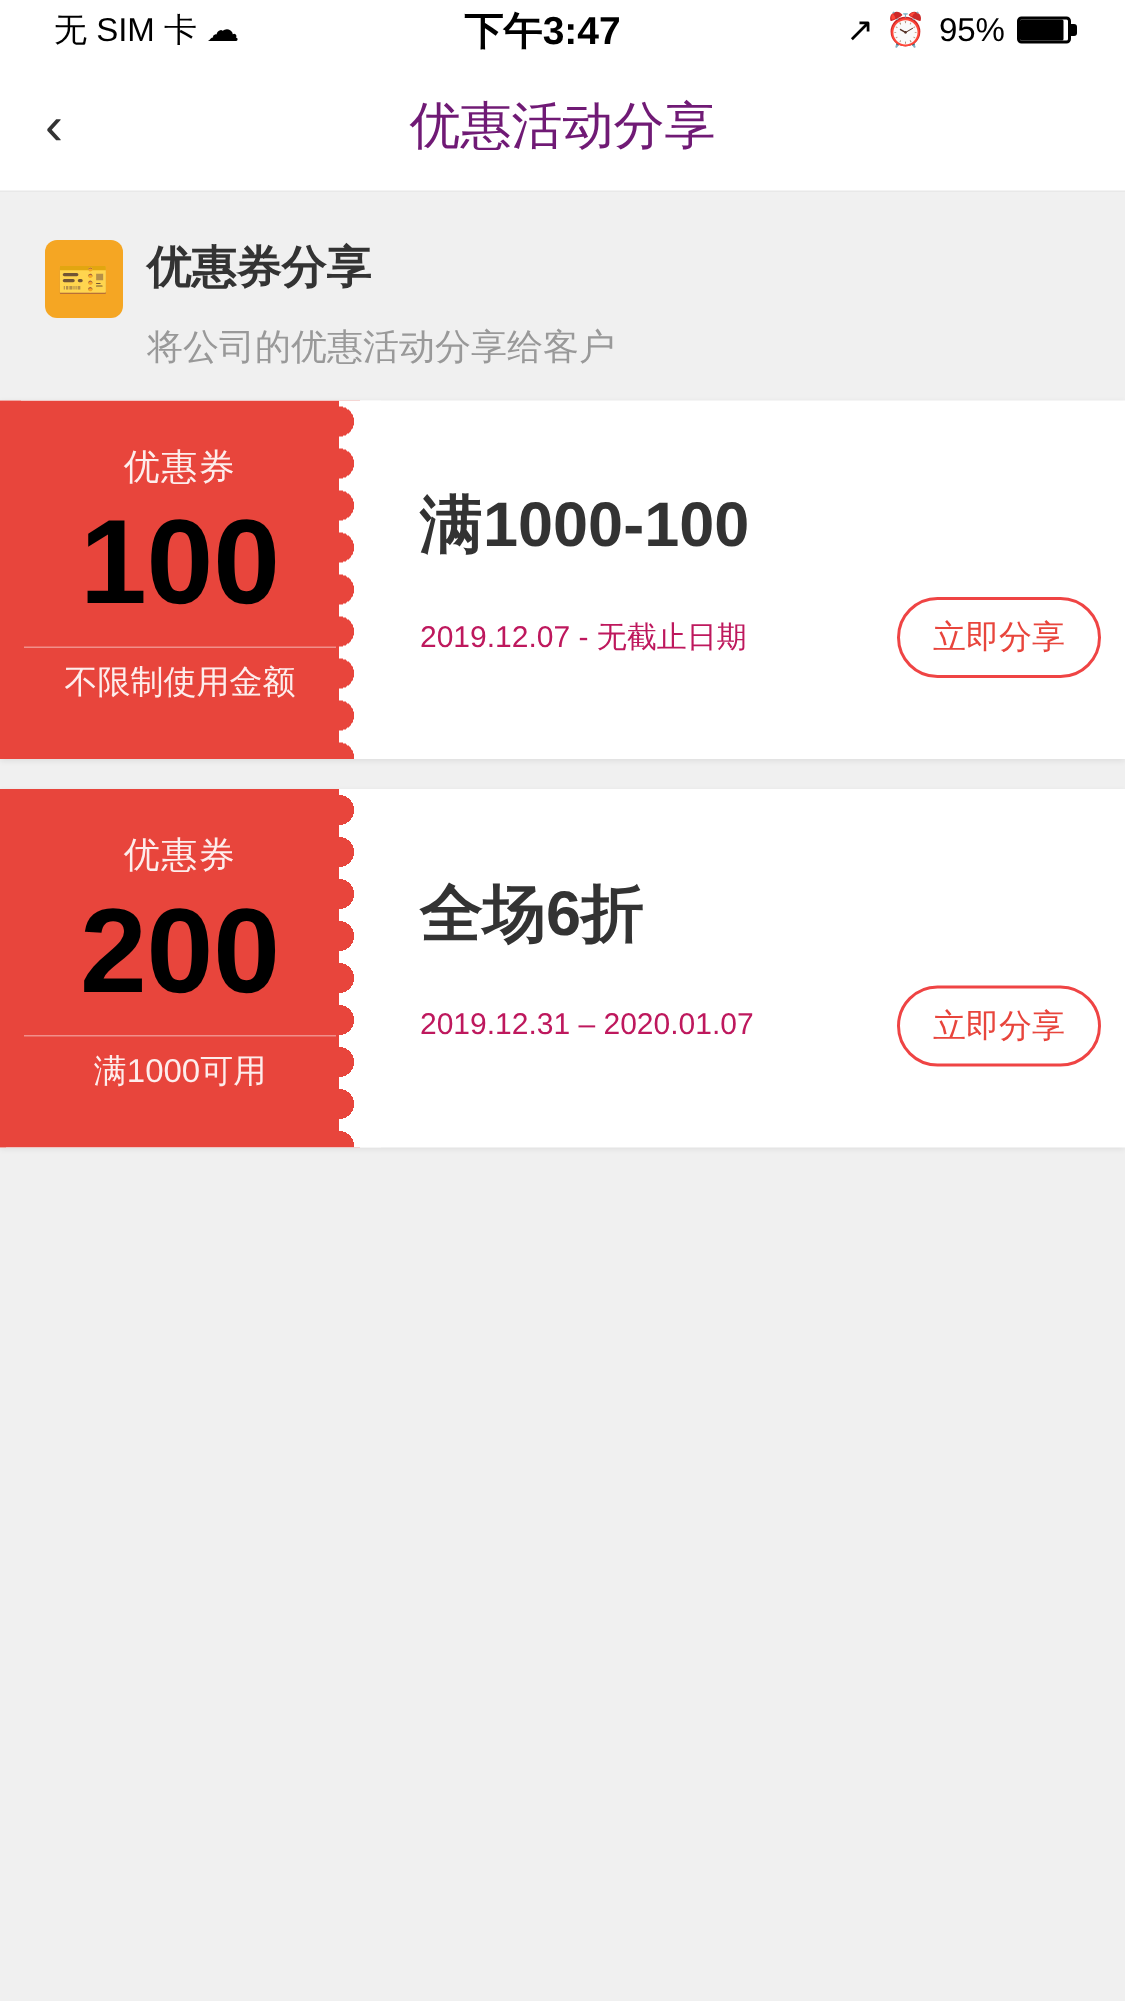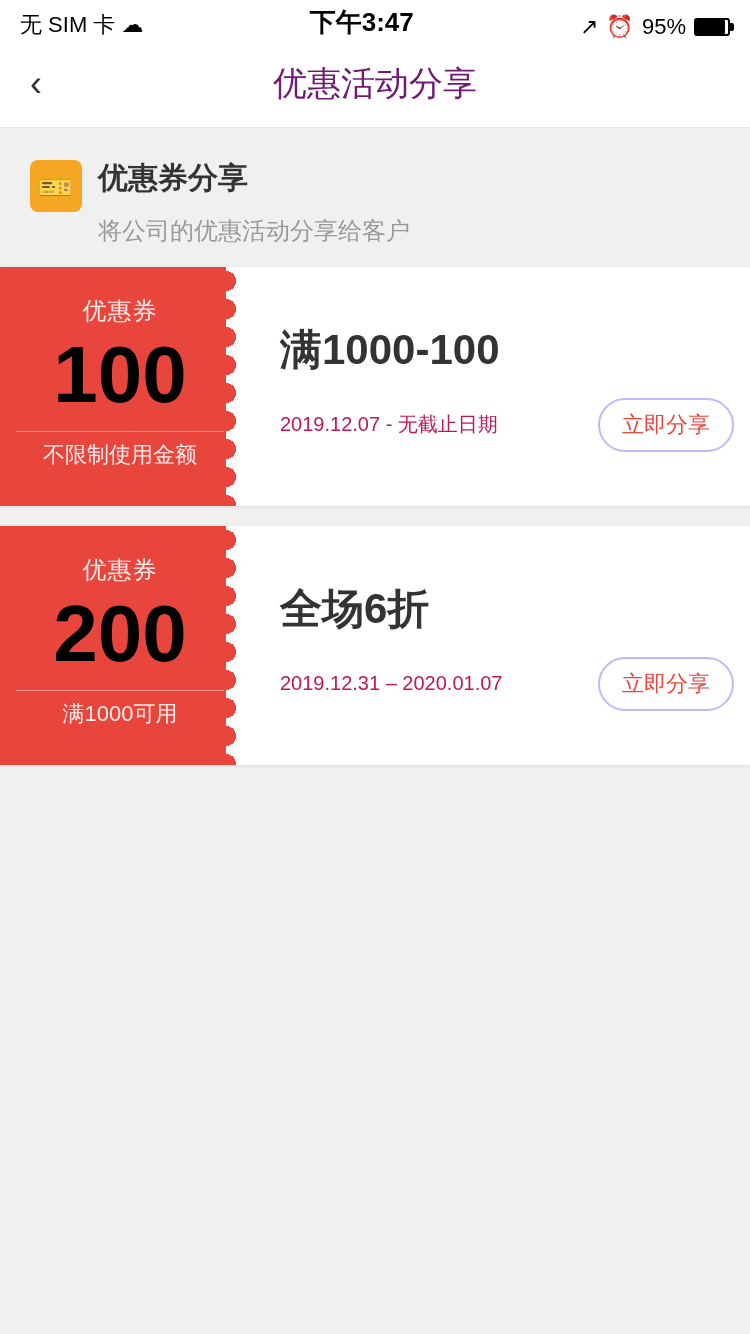--- a/index.html
+++ b/index.html
@@ -11,23 +11,23 @@
       background: #f0f0f0;
       overflow-x: hidden;
     }
 
     
     .status-bar {
       width: 750px;
       height: 40px;
       background: #fff;
       display: flex;
-      align-items: flex-end;
+      align-items: center;
       justify-content: space-between;
-      padding: 0 20px;
+      padding: 0 36px;
       font-size: 24px;
       font-weight: 500;
     }
     .status-left {
       display: flex;
       align-items: center;
       gap: 10px;
       font-size: 22px;
       color: #000;
     }
@@ -216,21 +216,21 @@
     .coupon-meta {
       display: flex;
       align-items: center;
       justify-content: space-between;
     }
     .coupon-date {
       font-size: 20px;
       color: #be185d;
     }
     .share-btn {
-      border: 2px solid #c4b5fd;
+      border: 2px solid #ef4444;
       color: #e8453c;
       background: #fff;
       padding: 10px 22px;
       border-radius: 30px;
       font-size: 22px;
       cursor: pointer;
       white-space: nowrap;
       flex-shrink: 0;
     }
 

